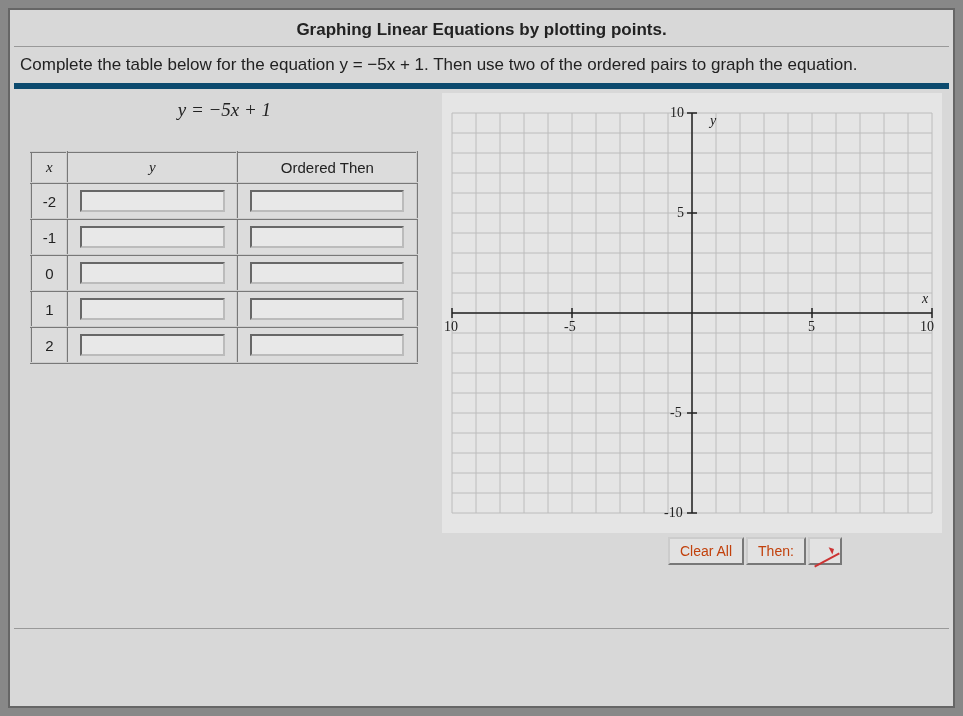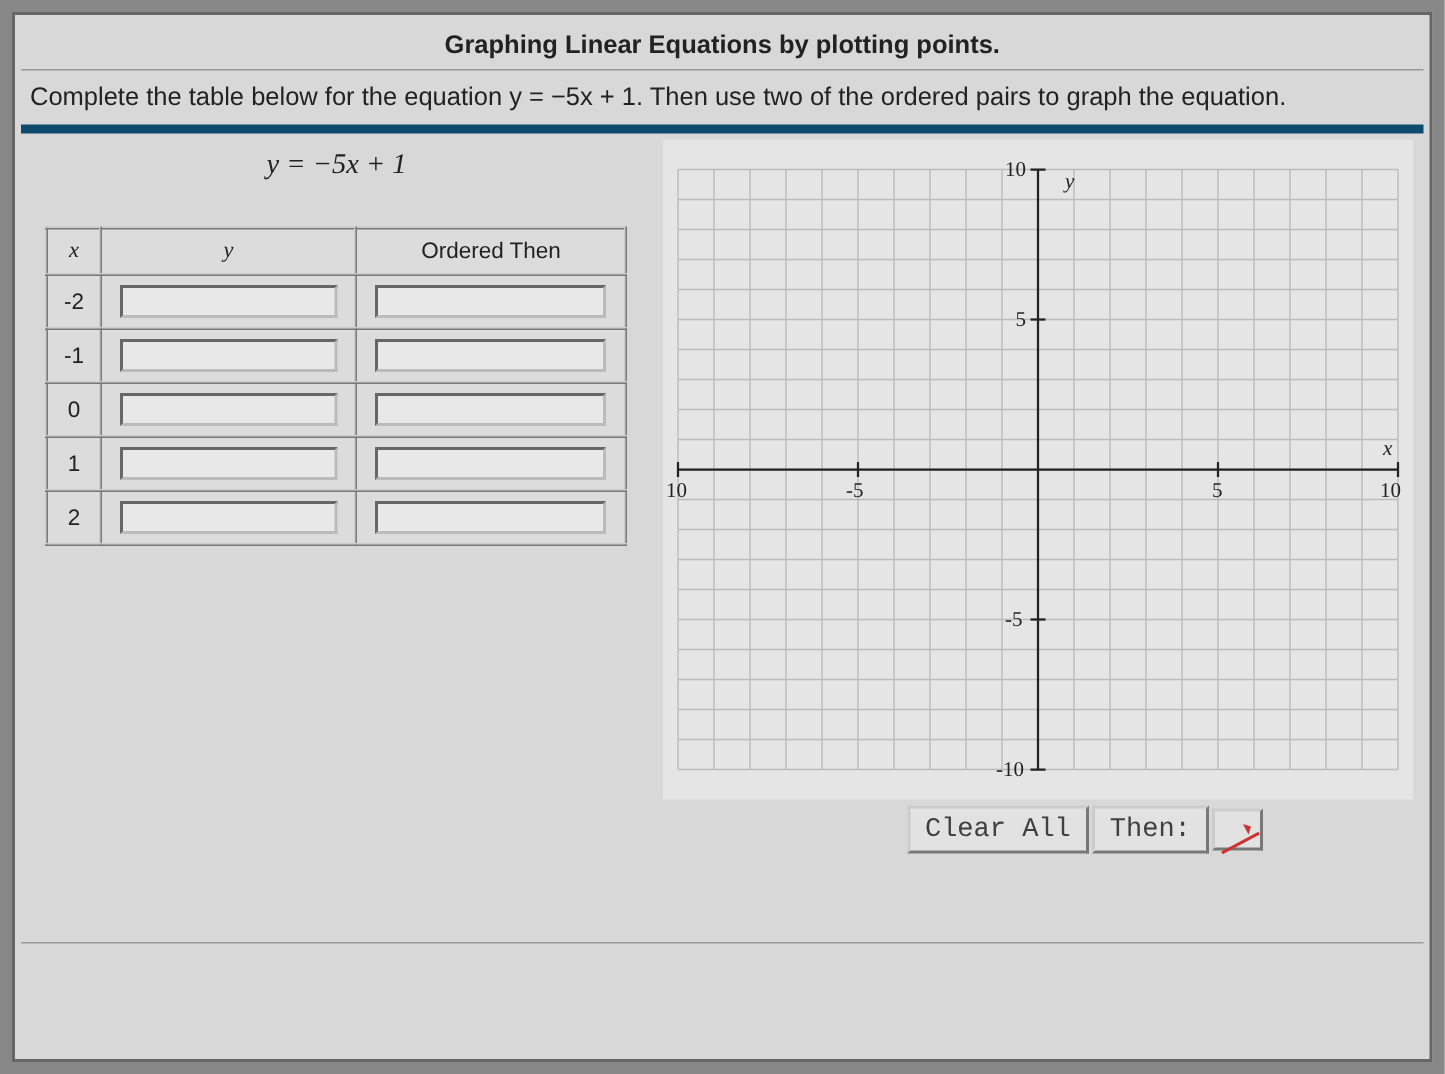--- a/index.html
+++ b/index.html
@@ -99,24 +99,23 @@
     margin-top: 4px;
     align-items: center;
     justify-content: flex-end;
     width: 500px;
     padding-right: 100px;
   }
   .btn {
     border: 2px outset #ccc;
     background: #e2e2e2;
     padding: 4px 10px;
-    font-size: 18px;
-    color: #404040;
+    font-size: 14px;
+    color: #c2410c;
     cursor: pointer;
-    font-family: Liberation Mono, monospace;
   }
   .draw-tool {
     width: 34px;
     height: 28px;
     border: 2px outset #ccc;
     background: #e2e2e2;
     position: relative;
   }
   .draw-tool::before {
     content: "";

